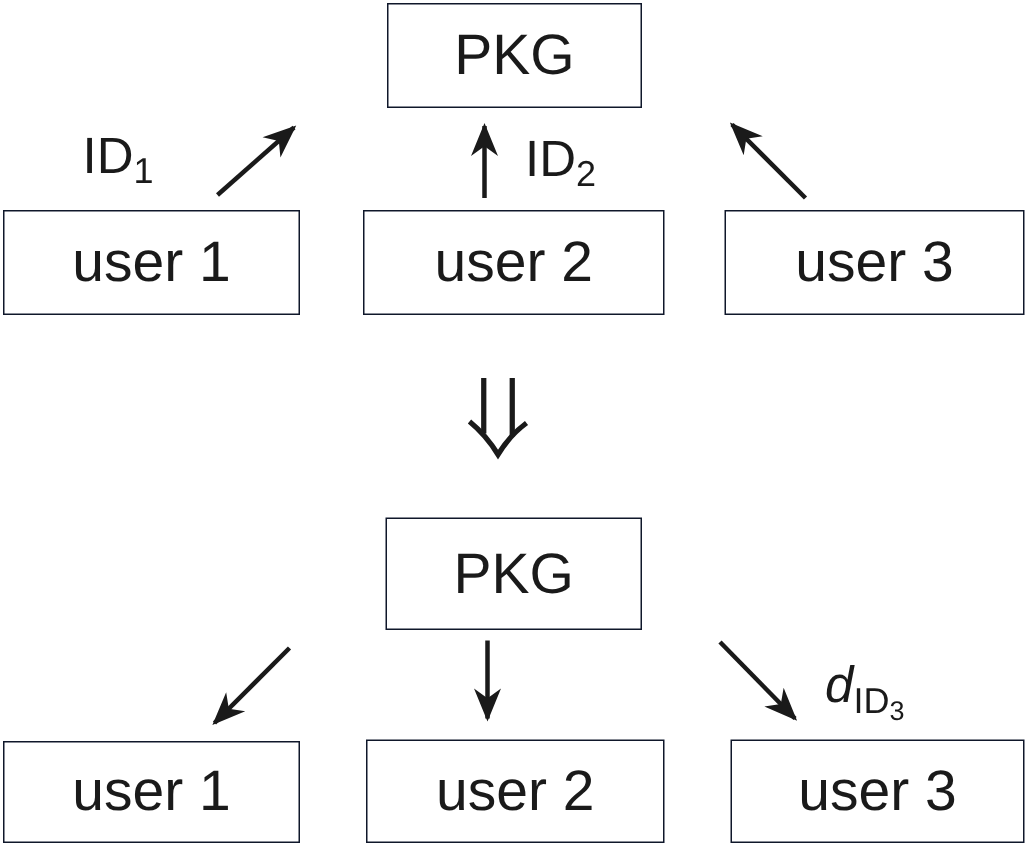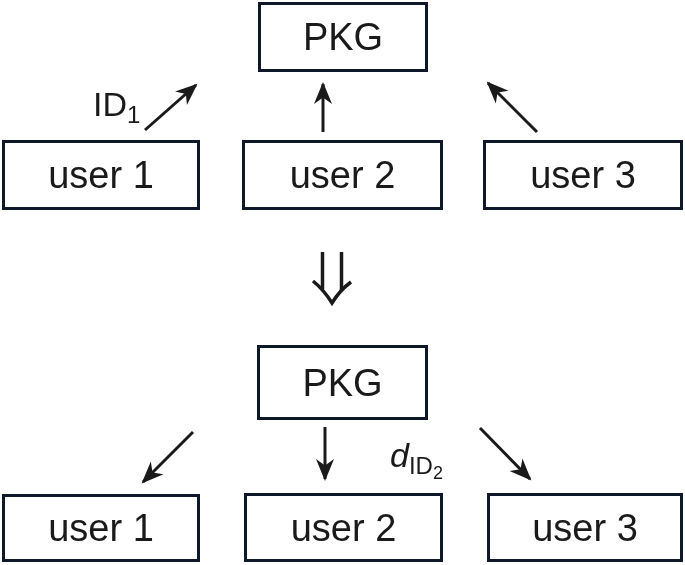--- a/index.html
+++ b/index.html
@@ -7,34 +7,33 @@
     position:relative;
     width:685px;height:565px;
     background:#ffffff;
     font-family:"Liberation Sans", sans-serif;
     color:#1a1a1a;
     overflow:hidden;
   }
   #arrow-layer{position:absolute;left:0;top:0;width:685px;height:565px;}
   .box{
     position:absolute;
-    border:3px solid #0f172a;
+    border:1px solid #0f172a;
     background:#ffffff;
     display:flex;align-items:center;justify-content:center;
     font-size:38px;
     line-height:1;
     box-sizing:border-box;
     white-space:nowrap;
   }
   .lbl{
     position:absolute;
     font-size:34px;
     line-height:1;
     white-space:nowrap;
-    margin-left:38px;
   }
   .lbl sub.s1{font-size:24px;line-height:0;vertical-align:-7px;}
   .lbl sub.s2{font-size:18px;line-height:0;vertical-align:-5px;}
   .lbl i{font-style:italic;}
 </style>
 </head>
 <body>
 
 <div id="stage">
 
@@ -70,32 +69,35 @@
   <div class="box" style="left:242px;top:140px;width:201px;height:70px;">
     <span>user 2</span>
   </div>
   <div class="box" style="left:483px;top:140px;width:200px;height:70px;">
     <span>user 3</span>
   </div>
 
   <div class="lbl" style="left:55px;top:87px;">
     <span>ID</span><sub class="s1">1</sub>
   </div>
+  <div class="lbl" style="left:350px;top:89px;">
+    <span>ID</span><sub class="s1">2</sub>
+  </div>
 
   <div class="box" style="left:257px;top:345px;width:171px;height:75px;">
     <span>PKG</span>
   </div>
 
   <div class="box" style="left:2px;top:494px;width:198px;height:68px;">
     <span>user 1</span>
   </div>
   <div class="box" style="left:244px;top:493px;width:199px;height:69px;">
     <span>user 2</span>
   </div>
   <div class="box" style="left:487px;top:493px;width:196px;height:69px;">
     <span>user 3</span>
   </div>
 
-  <div class="lbl" style="left:352px;top:438px;">
-    <i>d</i><sub class="s1"><span>ID</span><sub class="s2">2</sub></sub>
+  <div class="lbl" style="left:550px;top:440px;">
+    <i>d</i><sub class="s1"><span>ID</span><sub class="s2">3</sub></sub>
   </div>
 
 </div>
 
 </body></html>

